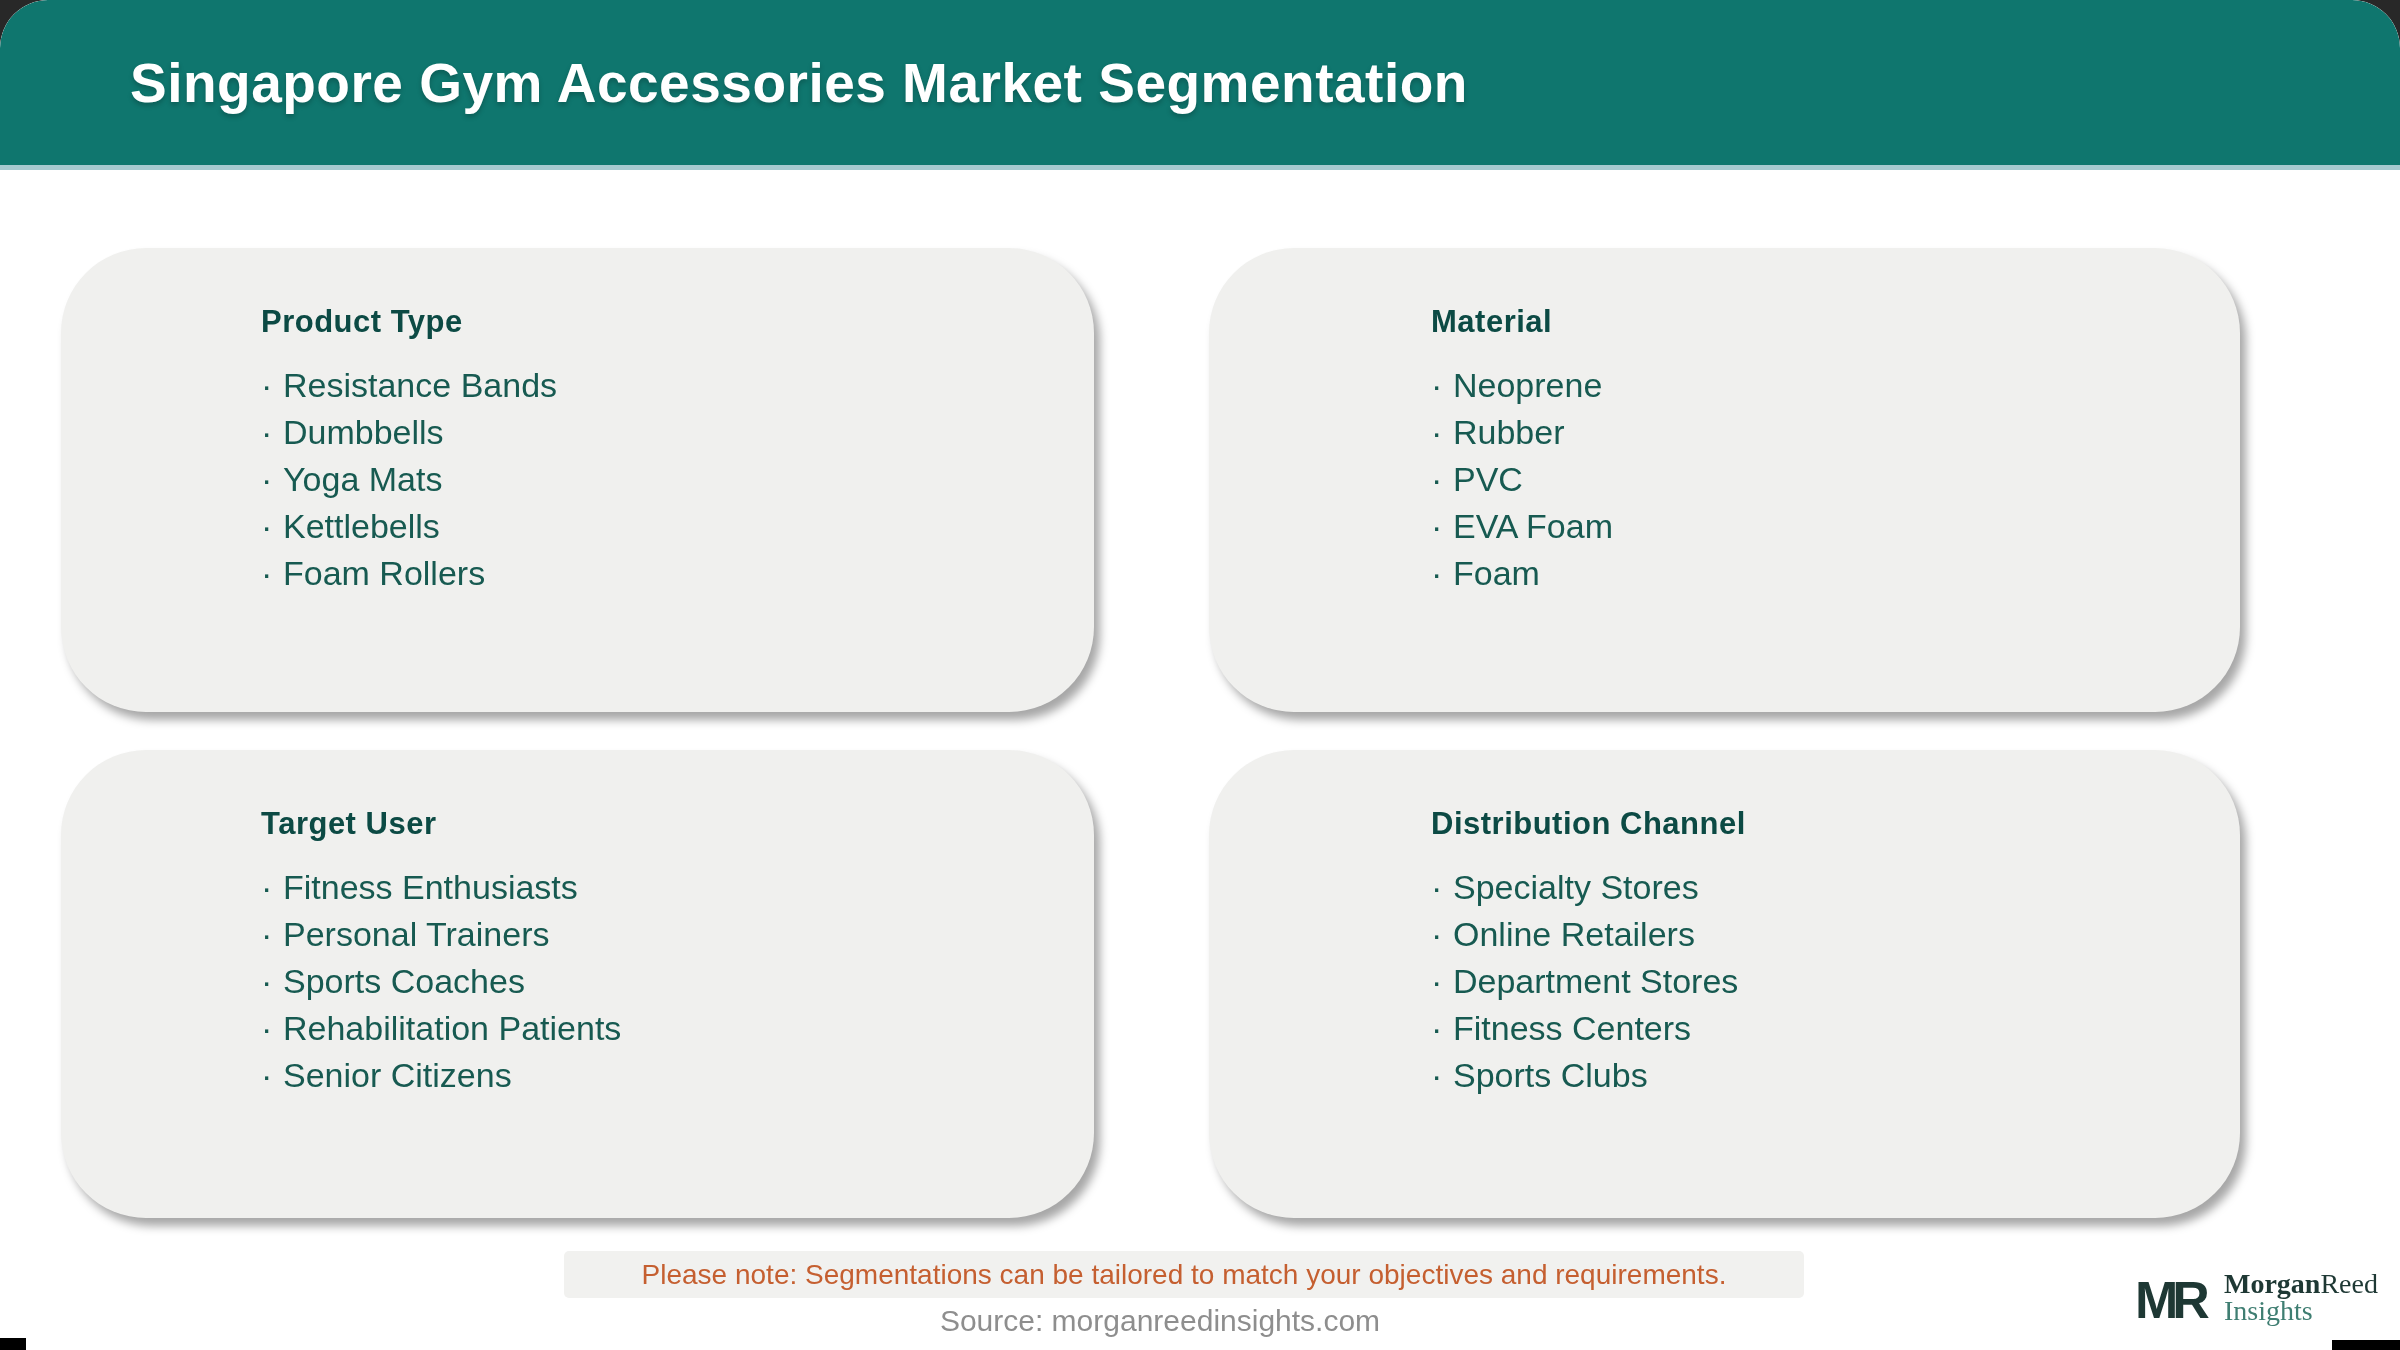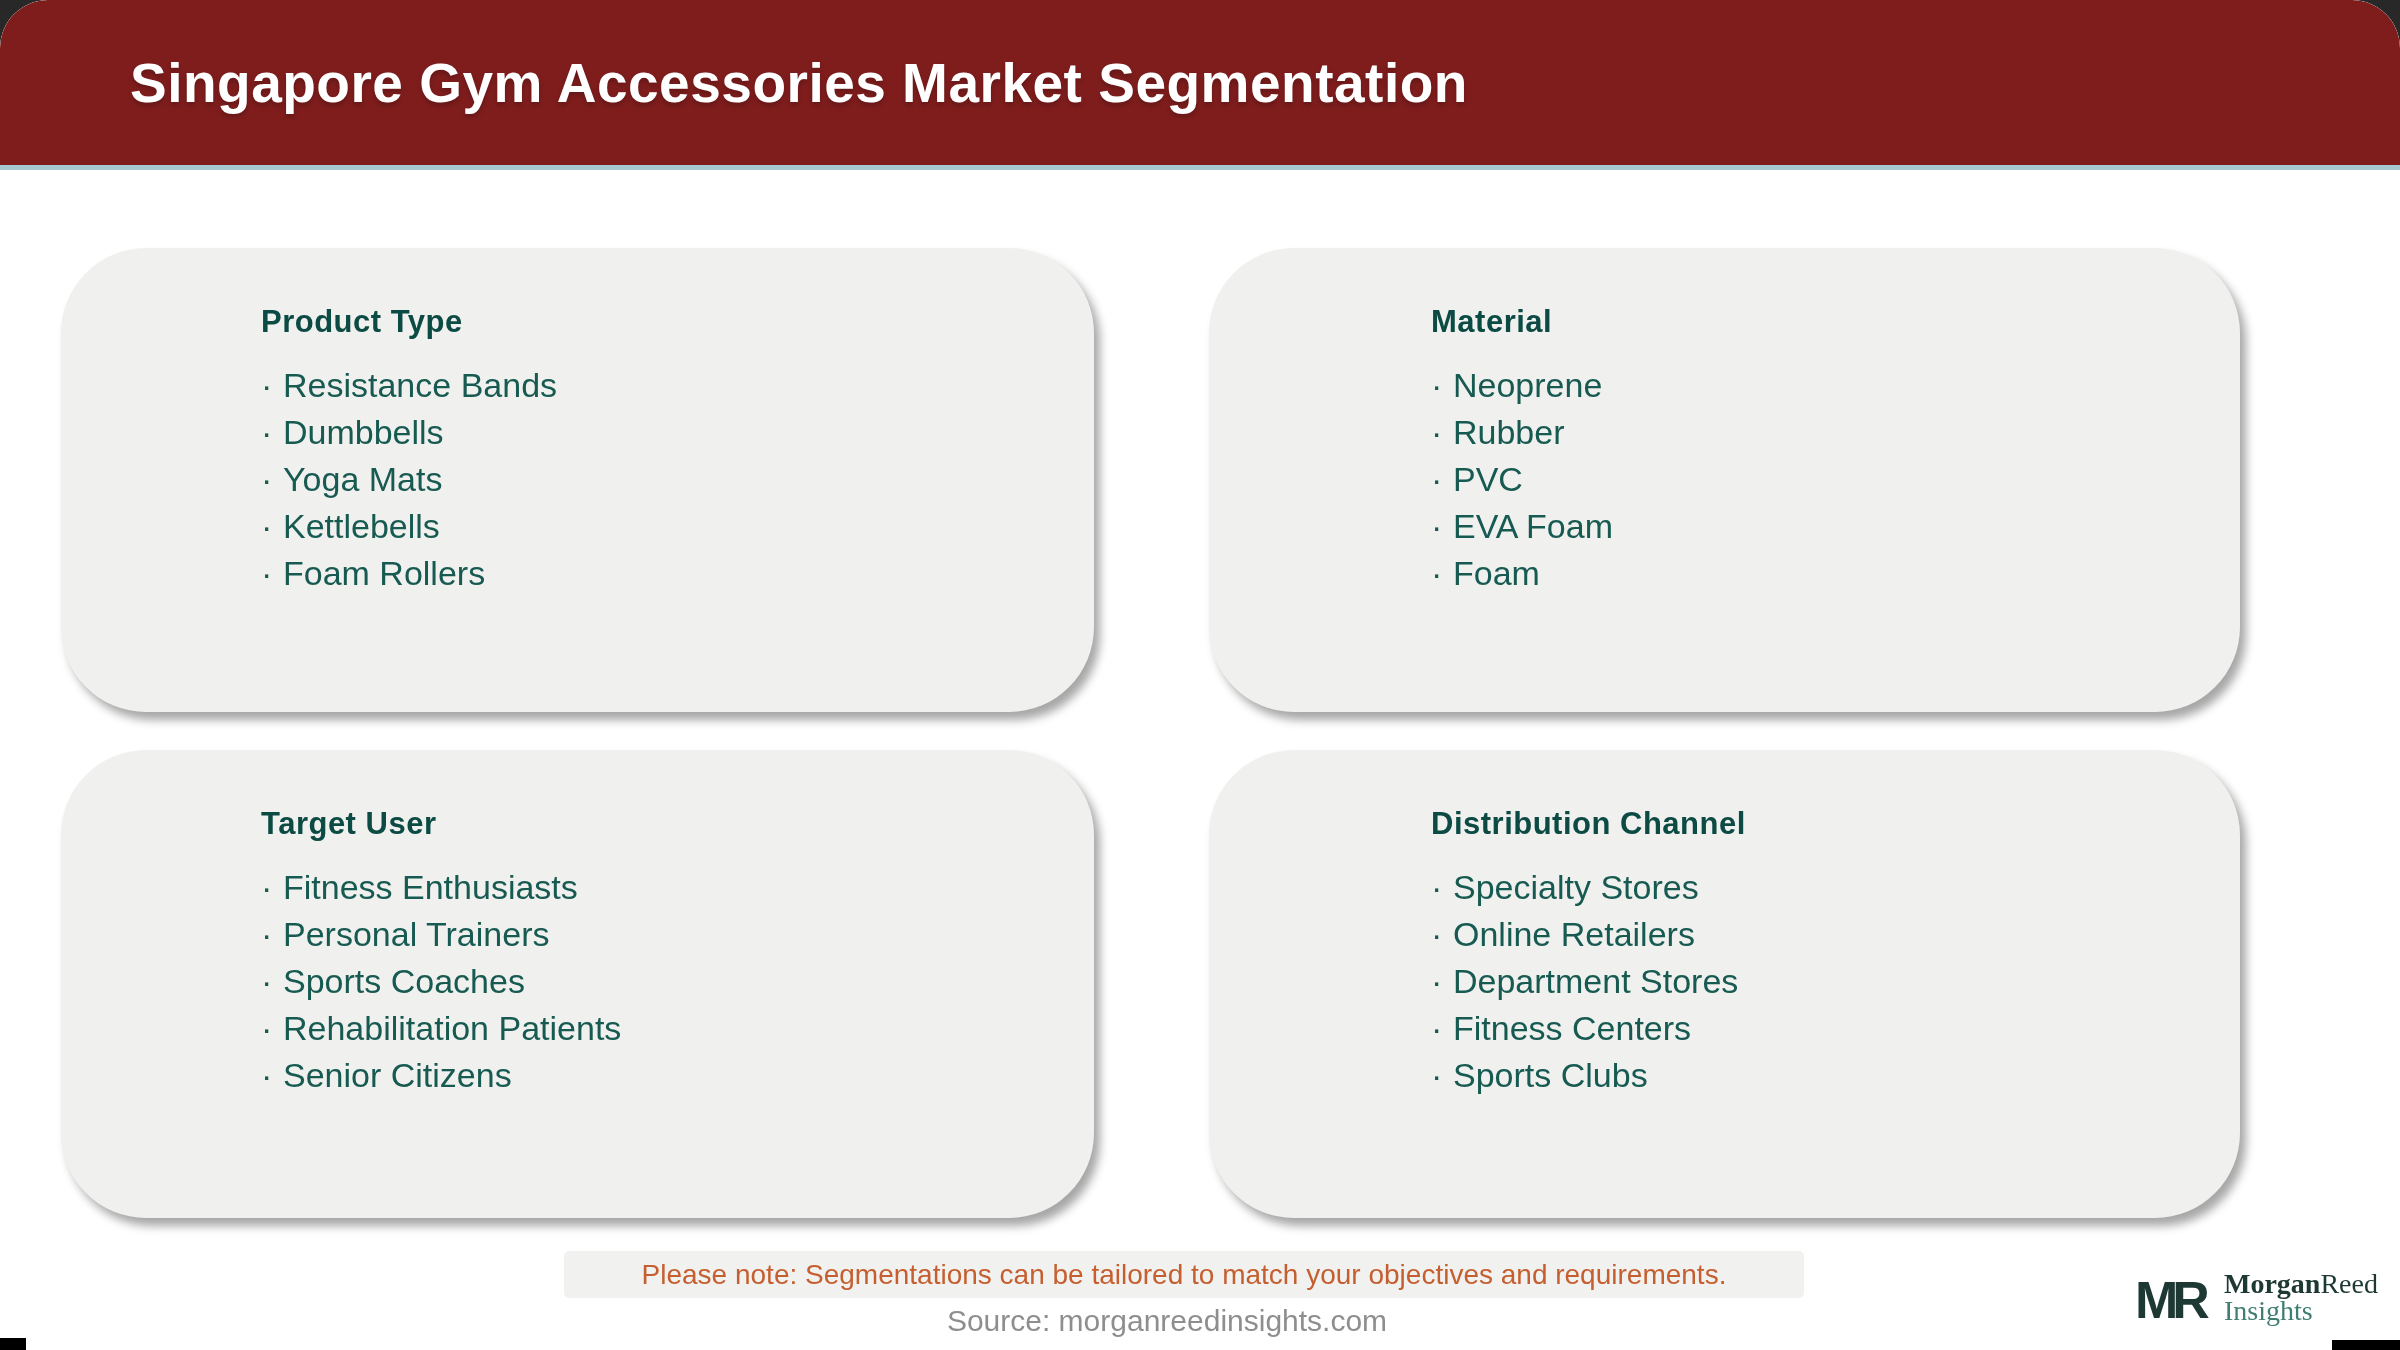--- a/index.html
+++ b/index.html
@@ -16,21 +16,21 @@
   }
   .slide {
     position: absolute; inset: 0;
     background: #ffffff;
     border-radius: 48px 48px 0 0;
     overflow: hidden;
   }
   .header {
     position: absolute; left: 0; top: 0;
     width: 100%; height: 170px;
-    background: #7f1d1d;
+    background: #0f766e;
     border-bottom: 5px solid #a6c9cf;
     border-radius: 48px 48px 0 0;
     display: flex; align-items: center;
     box-sizing: border-box;
   }
   .header-title {
     margin-left: 130px;
     color: #ffffff;
     font-size: 55px;
     font-weight: bold;
@@ -81,21 +81,21 @@
     background: #f1f1ef;
     border-radius: 5px;
     display: flex; align-items: center; justify-content: center;
   }
   .note-text {
     color: #c55f30;
     font-size: 28px;
   }
   .source-line {
     position: absolute;
-    left: 15px; top: 1304px;
+    left: 8px; top: 1304px;
     width: 2304px;
     text-align: center;
     color: #8e8e8e;
     font-size: 30px;
   }
   .logo {
     position: absolute;
     left: 2138px; top: 1270px;
     display: flex; align-items: center;
   }

